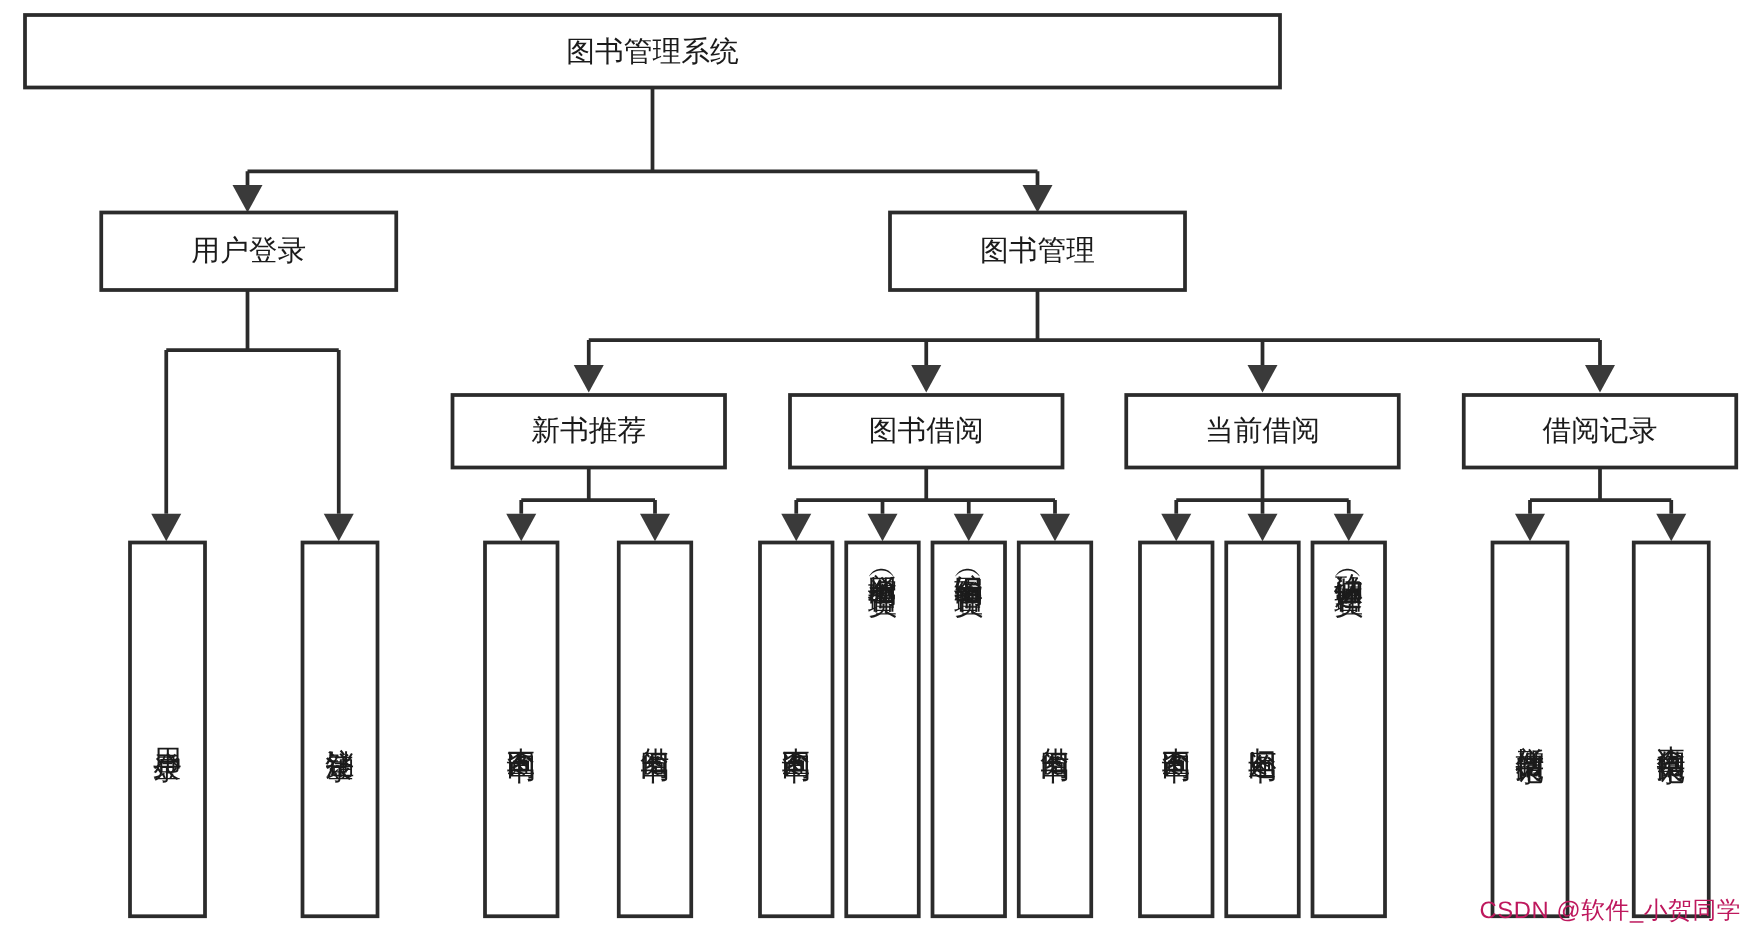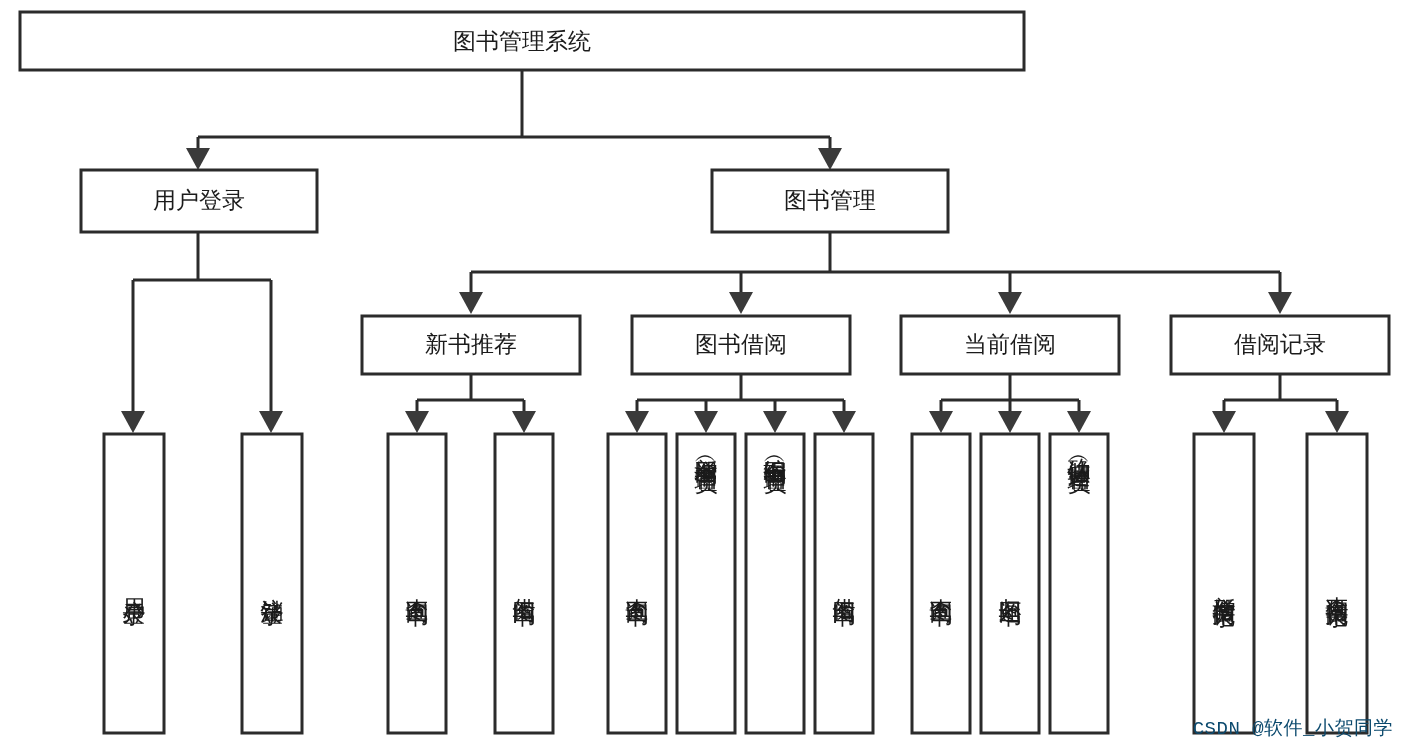--- a/index.html
+++ b/index.html
@@ -63,23 +63,23 @@
     font-size: 23px;
     line-height: 1.08;
     color: #1b1b1b;
     letter-spacing: 2px;
     white-space: nowrap;
   }
   .watermark {
     position: absolute;
     right: 12px;
     bottom: 6px;
-    font-family: Liberation Mono, monospace;
+    font-family: Liberation Sans, sans-serif;
     font-size: 19px;
-    color: #0c4a6e;
+    color: #be185d;
     white-space: nowrap;
     letter-spacing: 0.5px;
   }
 </style>
 </head>
 <body>
 
 <div id="diagram-root">
 
   <svg id="flow" viewBox="0 0 1405 747">

